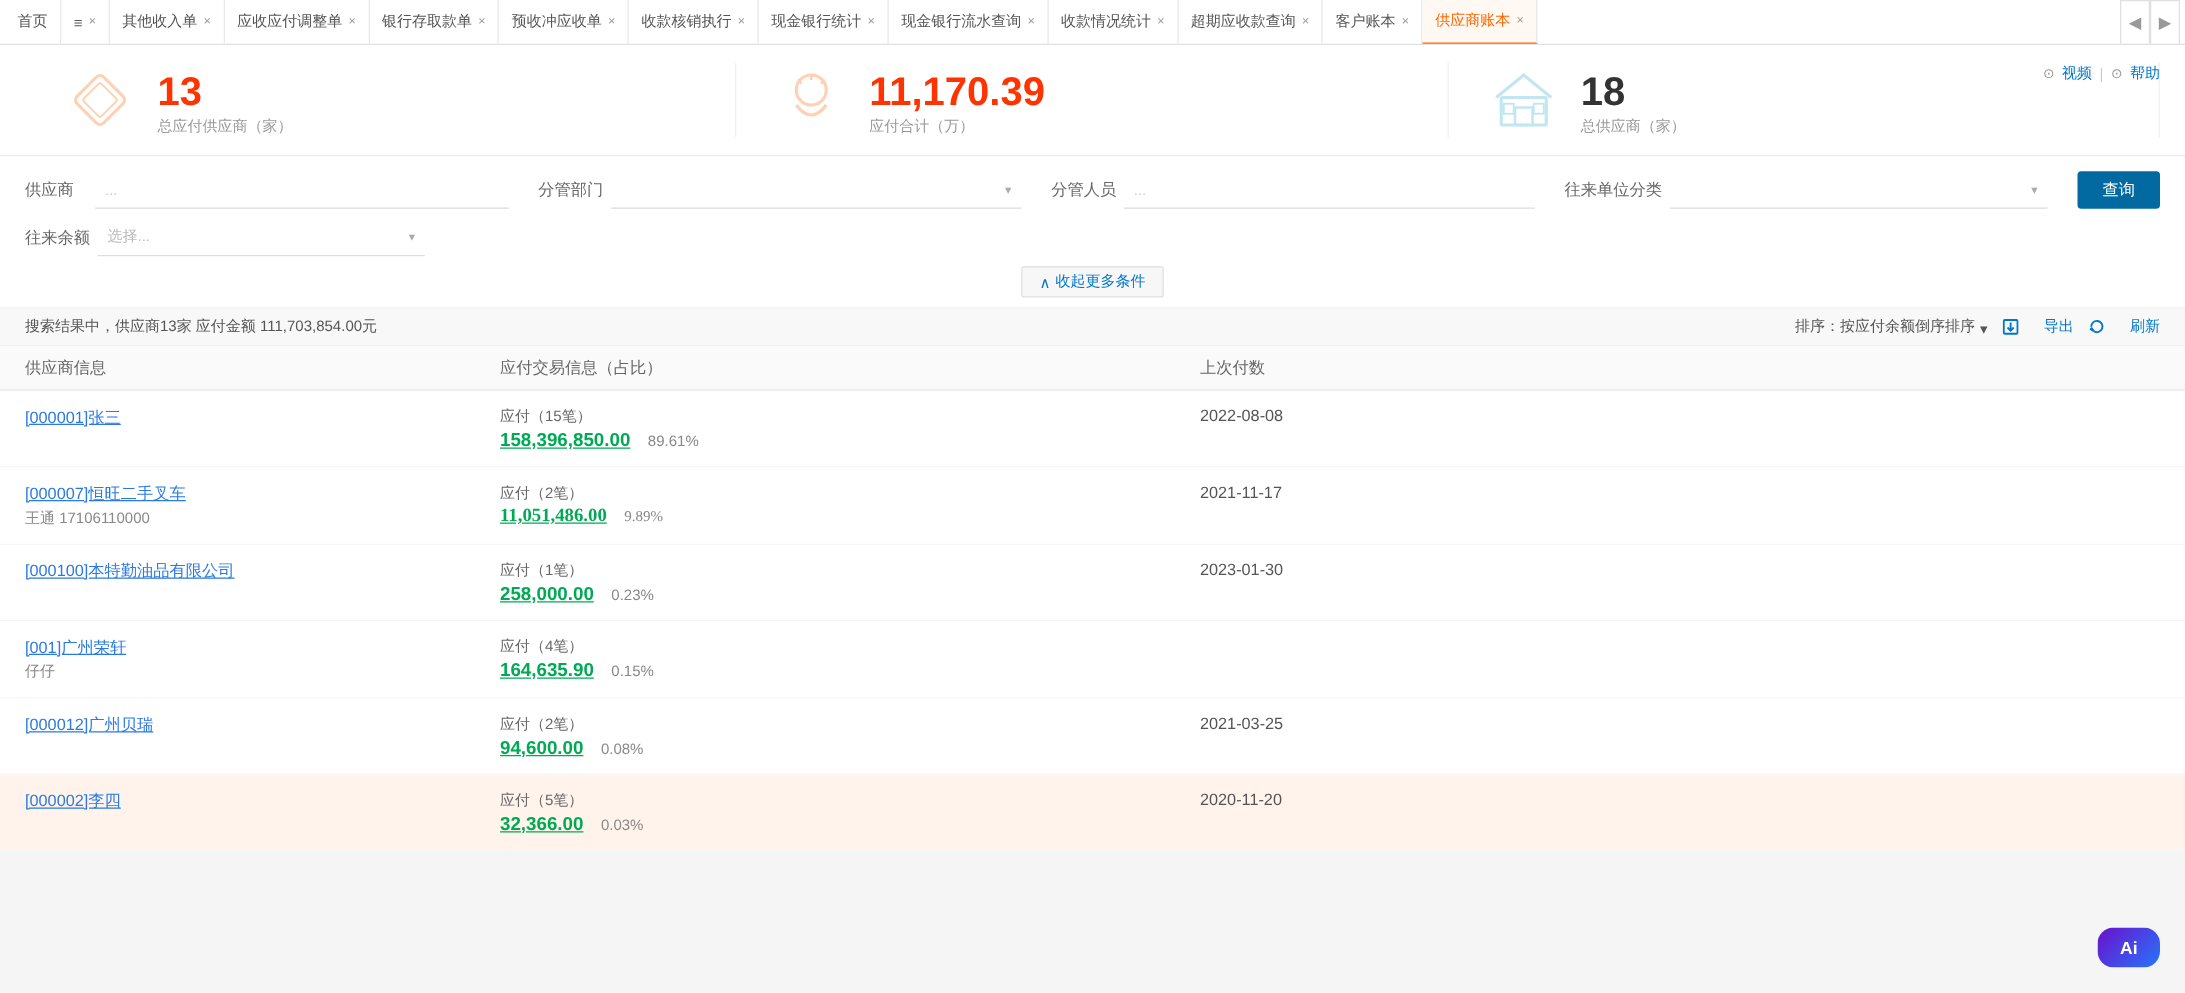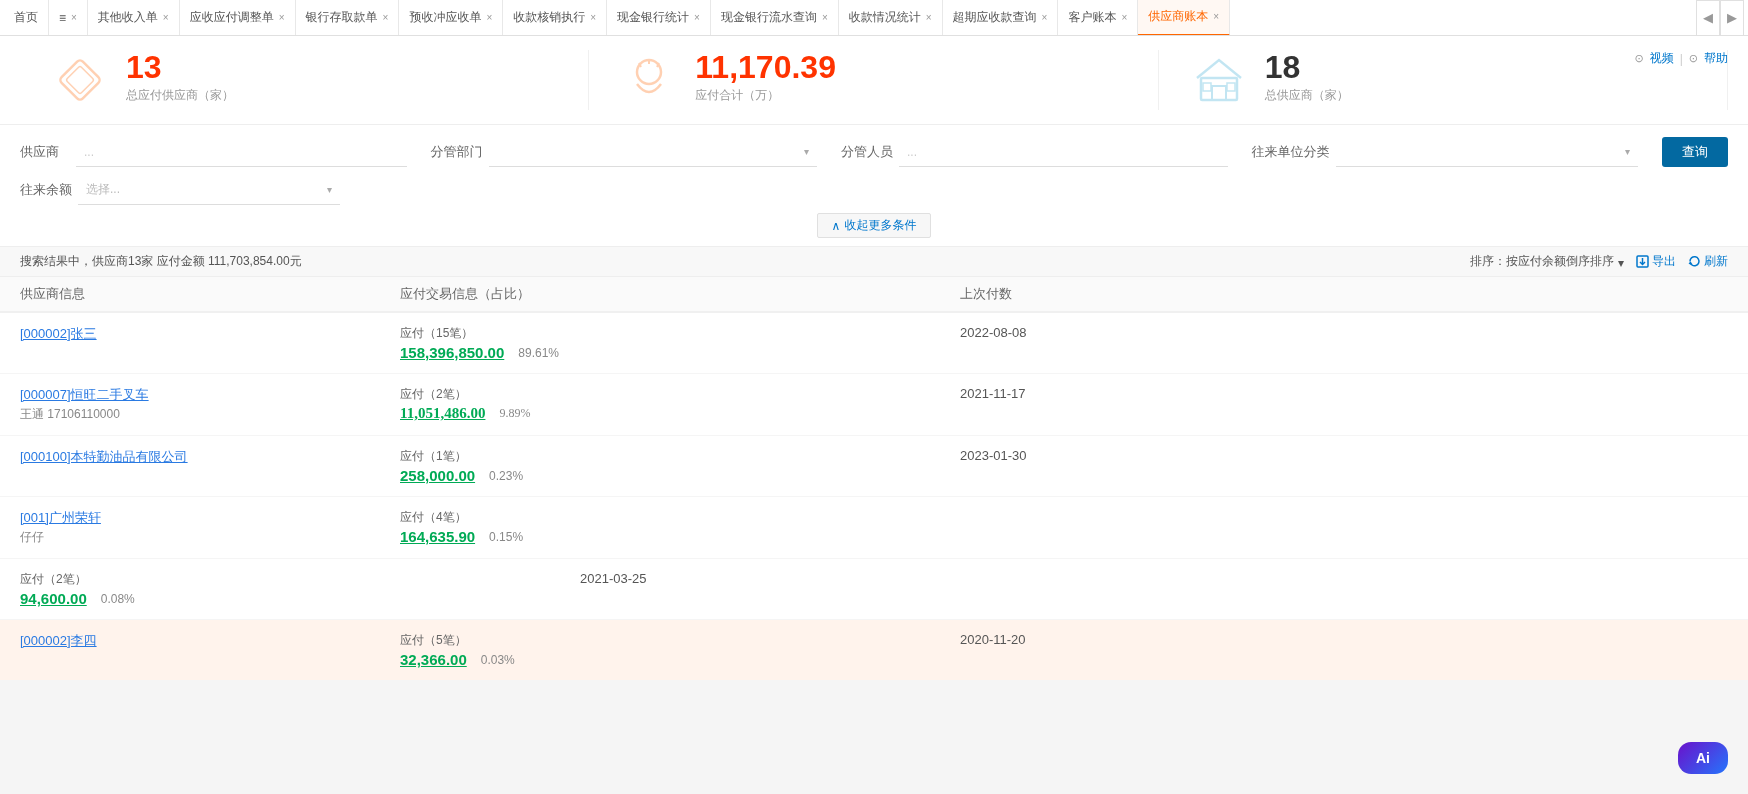--- a/index.html
+++ b/index.html
@@ -35,21 +35,21 @@
     .header-stats {
       background: #fff;
       display: flex;
       padding: 14px 20px;
       border-bottom: 1px solid #eee;
       align-items: center;
       position: relative;
     }
     .stat-block {
       display: flex;
-      align-items: flex-start;
+      align-items: flex-end;
       flex: 1;
       border-right: 1px solid #f0f0f0;
       padding: 0 30px;
     }
     .stat-block:last-child { border-right: none; }
     .stat-icon {
       width: 60px;
       height: 60px;
       margin-right: 16px;
       flex-shrink: 0;
@@ -172,21 +172,21 @@
     .sort-select {
       display: flex;
       align-items: flex-end;
       gap: 4px;
       cursor: pointer;
       color: #555;
     }
     .icon-btn {
       display: flex;
       align-items: center;
-      gap: 3px;
+      gap: 20px;
       cursor: pointer;
       color: #07c;
     }
 
     
     .main-table-wrapper {
       background: #fff;
       padding: 0 0 0 0;
     }
     .table-header {
@@ -449,21 +449,21 @@
 
 <div class="main-table-wrapper">
   <div class="table-header">
     <div class="col-supplier">供应商信息</div>
     <div class="col-transaction">应付交易信息（占比）</div>
     <div class="col-last-payment">上次付数</div>
   </div>
   <div id="table-body">
       <div class="table-row">
         <div class="col-supplier supplier-info">
-          <div class="supplier-name"><a href="#">[000002]张三</a></div>
+          <div class="supplier-name"><a href="#">[000001]张三</a></div>
         </div>
         <div class="col-transaction transaction-info">
           <div class="trans-label">应付（15笔）</div>
           <div style="display: flex; align-items: center;">
             <span class="trans-amount">158,396,850.00</span>
             <span class="trans-percent">89.61%</span>
           </div>
         </div>
         <div class="col-last-payment last-payment">2022-08-08</div>
       </div>
@@ -502,20 +502,23 @@
         <div class="col-transaction transaction-info">
           <div class="trans-label">应付（4笔）</div>
           <div style="display: flex; align-items: center;">
             <span class="trans-amount">164,635.90</span>
             <span class="trans-percent">0.15%</span>
           </div>
         </div>
         <div class="col-last-payment last-payment"></div>
       </div>
       <div class="table-row">
+        <div class="col-supplier supplier-info">
+          <div class="supplier-name"><a href="#">[000012]广州贝瑞</a></div>
+        </div>
         <div class="col-transaction transaction-info">
           <div class="trans-label">应付（2笔）</div>
           <div style="display: flex; align-items: center;">
             <span class="trans-amount">94,600.00</span>
             <span class="trans-percent">0.08%</span>
           </div>
         </div>
         <div class="col-last-payment last-payment">2021-03-25</div>
       </div>
       <div class="table-row highlighted">

